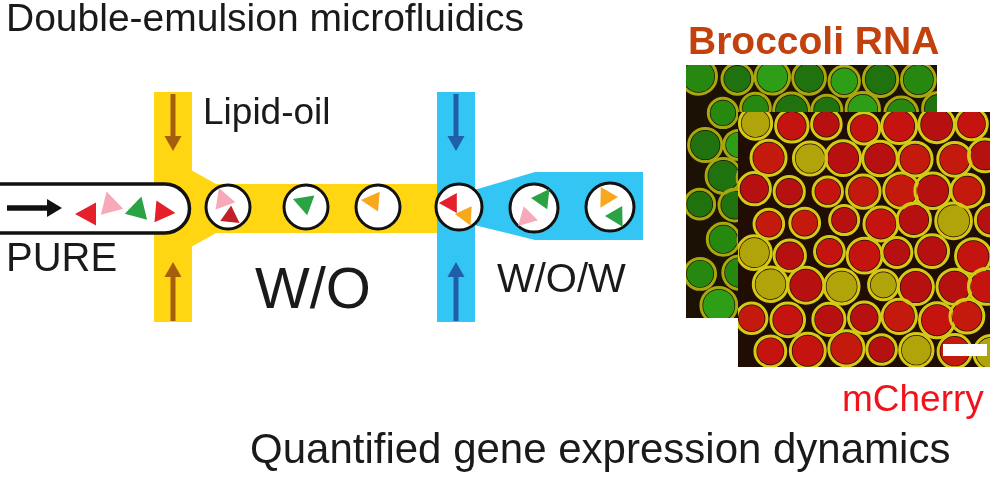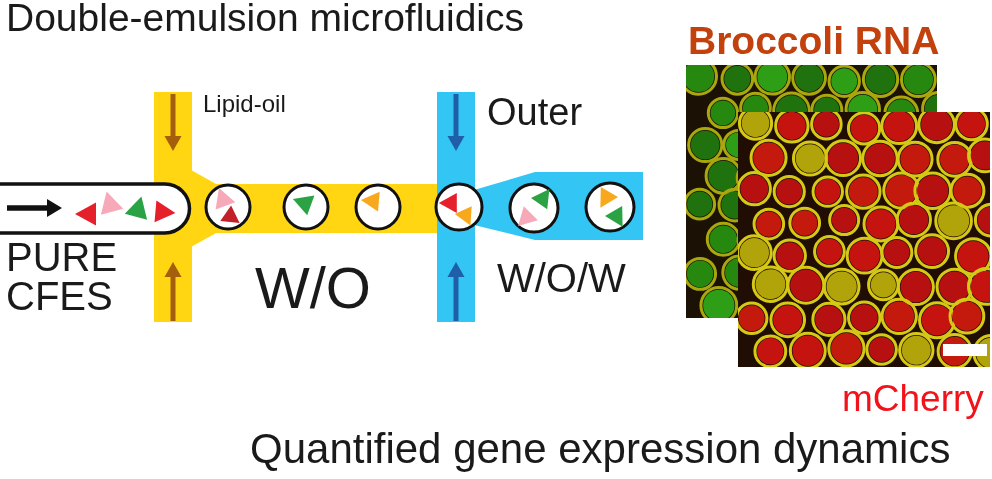--- a/index.html
+++ b/index.html
@@ -2,21 +2,21 @@
 <html><head>
 <meta charset="utf-8">
 <style>
   html,body{margin:0;padding:0;background:#fff;}
   .canvas{
     position:relative;width:992px;height:479px;background:#ffffff;
     overflow:hidden;font-family:"Liberation Sans",sans-serif;color:#1a1a1a;
   }
   .lbl{position:absolute;white-space:nowrap;line-height:1.18;}
   #title{left:6px;top:-5px;font-size:39px;}
-  #lipid-oil-label{left:203px;top:90px;font-size:24px;text-align:center;}
+  #lipid-oil-label{left:203px;top:90px;font-size:37px;text-align:center;}
   #outer-label{left:487px;top:90px;font-size:38px;}
   #inlet-label{left:6px;top:238px;font-size:40px;line-height:39px;}
   #wo-label{left:255px;top:254px;font-size:58px;}
   #wow-label{left:497px;top:255px;font-size:40px;}
   #broccoli-label{left:688px;top:18px;font-size:39px;}
   #mcherry-label{left:842px;top:377px;font-size:37px;}
   #caption{left:250px;top:424px;font-size:42px;}
   svg{position:absolute;display:block;}
   #green-micrograph{left:686px;top:65px;}
   #red-micrograph{left:738px;top:112px;}
@@ -542,25 +542,23 @@
         <circle cx="610" cy="207" r="24" fill="#ffffff" stroke="#111111" stroke-width="3"></circle>
         <polygon points="600.4,207.7 600.8,187.1 618.0,197.0" fill="#F8A81C"></polygon>
         <polygon points="622.6,226.7 605.0,216.0 622.2,206.1" fill="#2BA244"></polygon>
       </g>
     </svg>
 
   <div class="lbl" id="title">Double-emulsion microfluidics</div>
 
   <div class="lbl" id="lipid-oil-label">Lipid-oil</div>
 
-  <div class="lbl" id="outer-label">Outer</div>
 
   <div class="lbl" id="inlet-label">
     <div>PURE</div>
-    <div>CFES</div>
   </div>
 
   <div class="lbl" id="wo-label">W/O</div>
 
   <div class="lbl" id="wow-label">W/O/W</div>
 
   <div class="lbl" id="broccoli-label" style="color: #c2410c; font-weight: bold;">Broccoli RNA</div>
 
   <div class="lbl" id="caption">Quantified gene expression dynamics</div>
 

